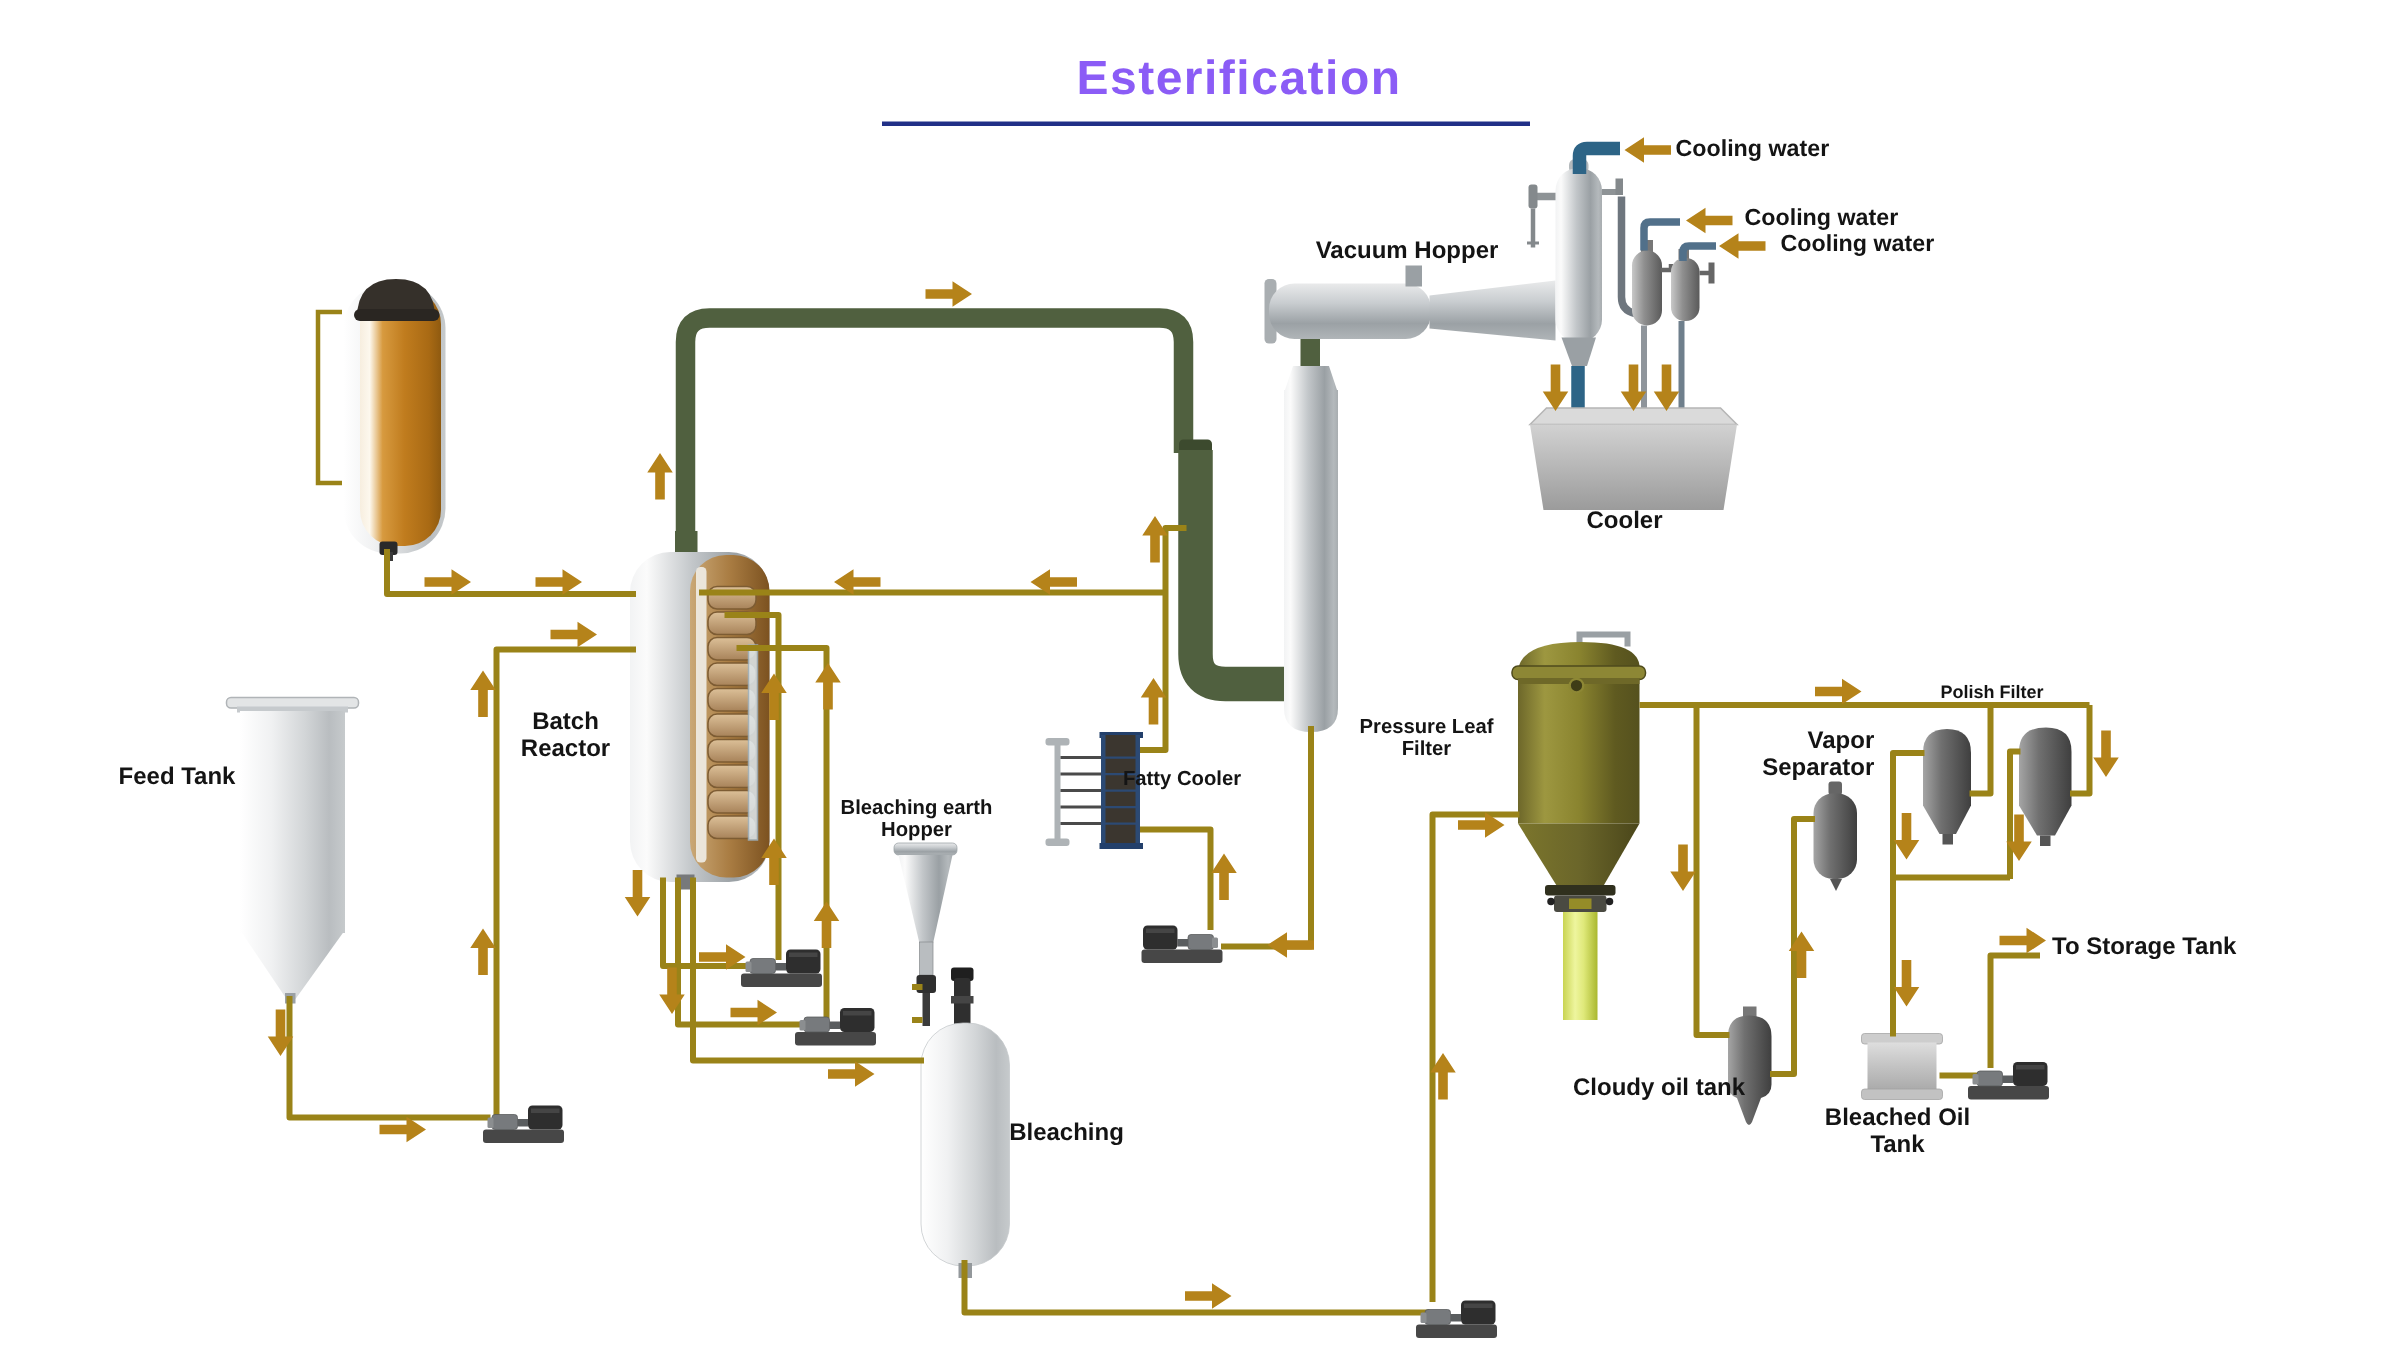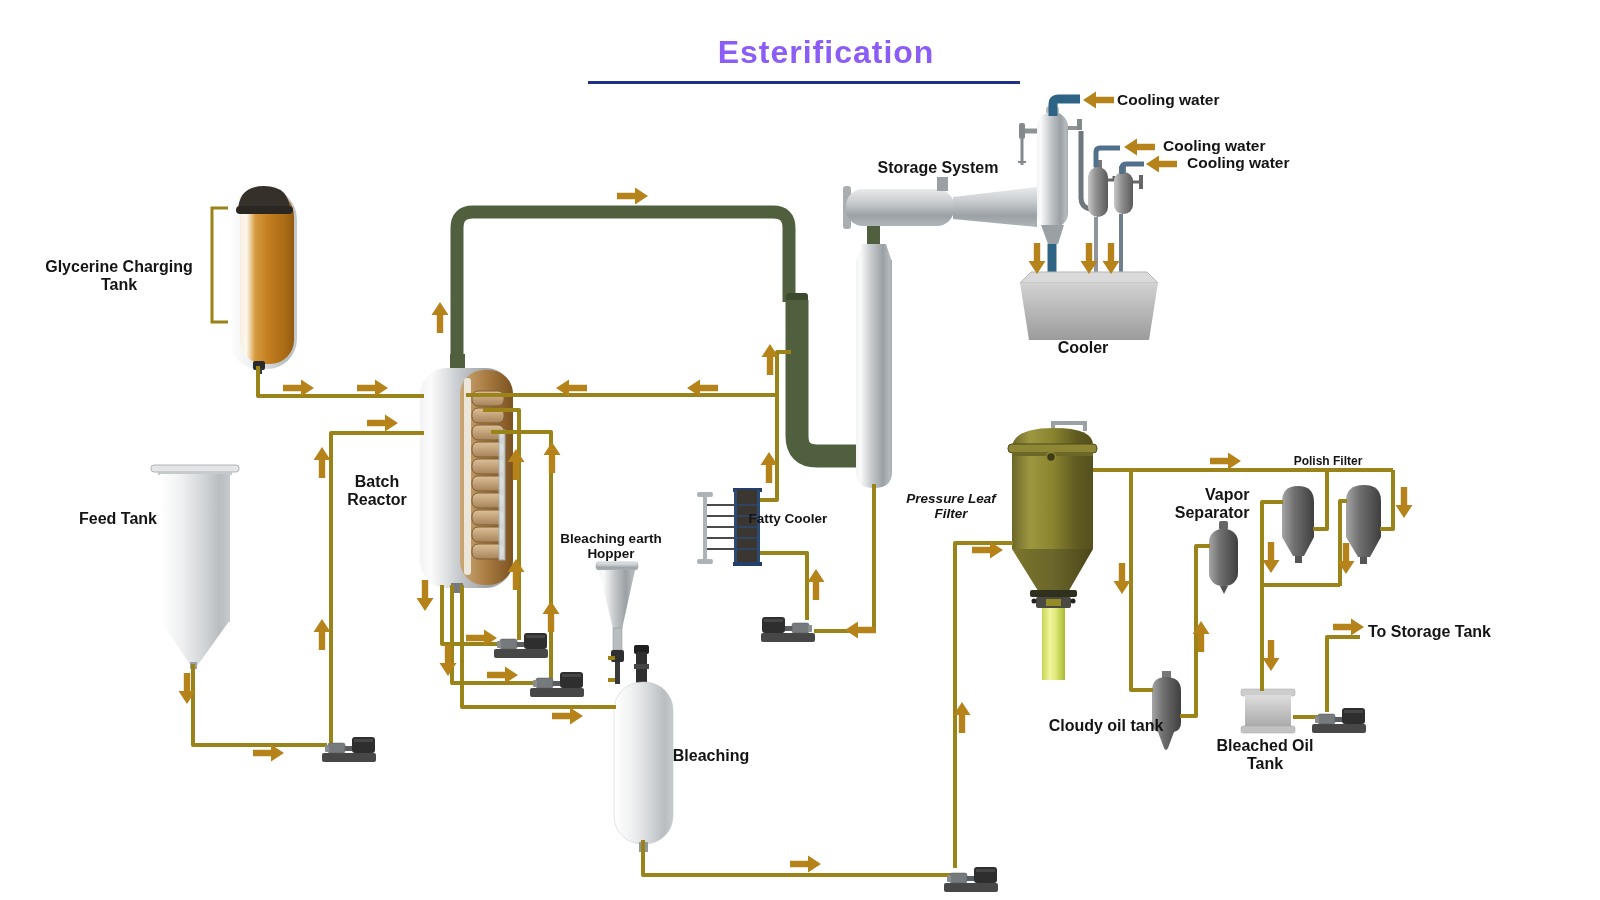--- a/index.html
+++ b/index.html
@@ -393,29 +393,28 @@
     <use href="#arrow" transform="translate(1111,274) rotate(90)"></use>
     <use href="#arrow" transform="translate(1083,100) rotate(180)"></use>
     <use href="#arrow" transform="translate(1124,147) rotate(180)"></use>
     <use href="#arrow" transform="translate(1146,164) rotate(180)"></use>
   </g>
 </svg>
 
 <div class="title">Esterification</div>
 <div class="title-underline"></div>
 
-<div class="lbl wrap" style="left:119px;top:276px;width:185px;">Glycerine Charging Tank</div>
 <div class="lbl" style="left:118px;top:519px;">Feed Tank</div>
 <div class="lbl wrap" style="left:377px;top:491px;width:90px;">Batch Reactor</div>
 <div class="lbl wrap sm" style="left:611px;top:546px;width:130px;">Bleaching earth Hopper</div>
 <div class="lbl" style="left:711px;top:756px;">Bleaching</div>
 <div class="lbl sm" style="left:788px;top:519px;">Fatty Cooler</div>
-<div class="lbl" style="left:938px;top:168px;">Storage System</div>
+<div class="lbl" style="left:938px;top:168px;">Vacuum Hopper</div>
 <div class="lbl" style="left:1083px;top:348px;">Cooler</div>
-<div class="lbl wrap sm" style="left:951px;top:506px;width:110px;font-style:italic;">Pressure Leaf Filter</div>
+<div class="lbl wrap sm" style="left:951px;top:492px;width:110px;">Pressure Leaf Filter</div>
 <div class="lbl wrap" style="left:1197px;top:504px;width:105px;text-align:right;">Vapor Separator</div>
 <div class="lbl wrap" style="left:1106px;top:726px;width:115px;text-align:center;">Cloudy oil tank</div>
 <div class="lbl xs" style="left:1328px;top:462px;">Polish Filter</div>
 <div class="lbl wrap" style="left:1265px;top:755px;width:105px;">Bleached Oil Tank</div>
 <div class="lbl left" style="left:1368px;top:632px;">To Storage Tank</div>
 <div class="lbl left" style="left:1117px;top:100px;font-size:15.5px;">Cooling water</div>
 <div class="lbl left" style="left:1163px;top:146px;font-size:15.5px;">Cooling water</div>
 <div class="lbl left" style="left:1187px;top:163px;font-size:15.5px;">Cooling water</div>
 
 </div>

